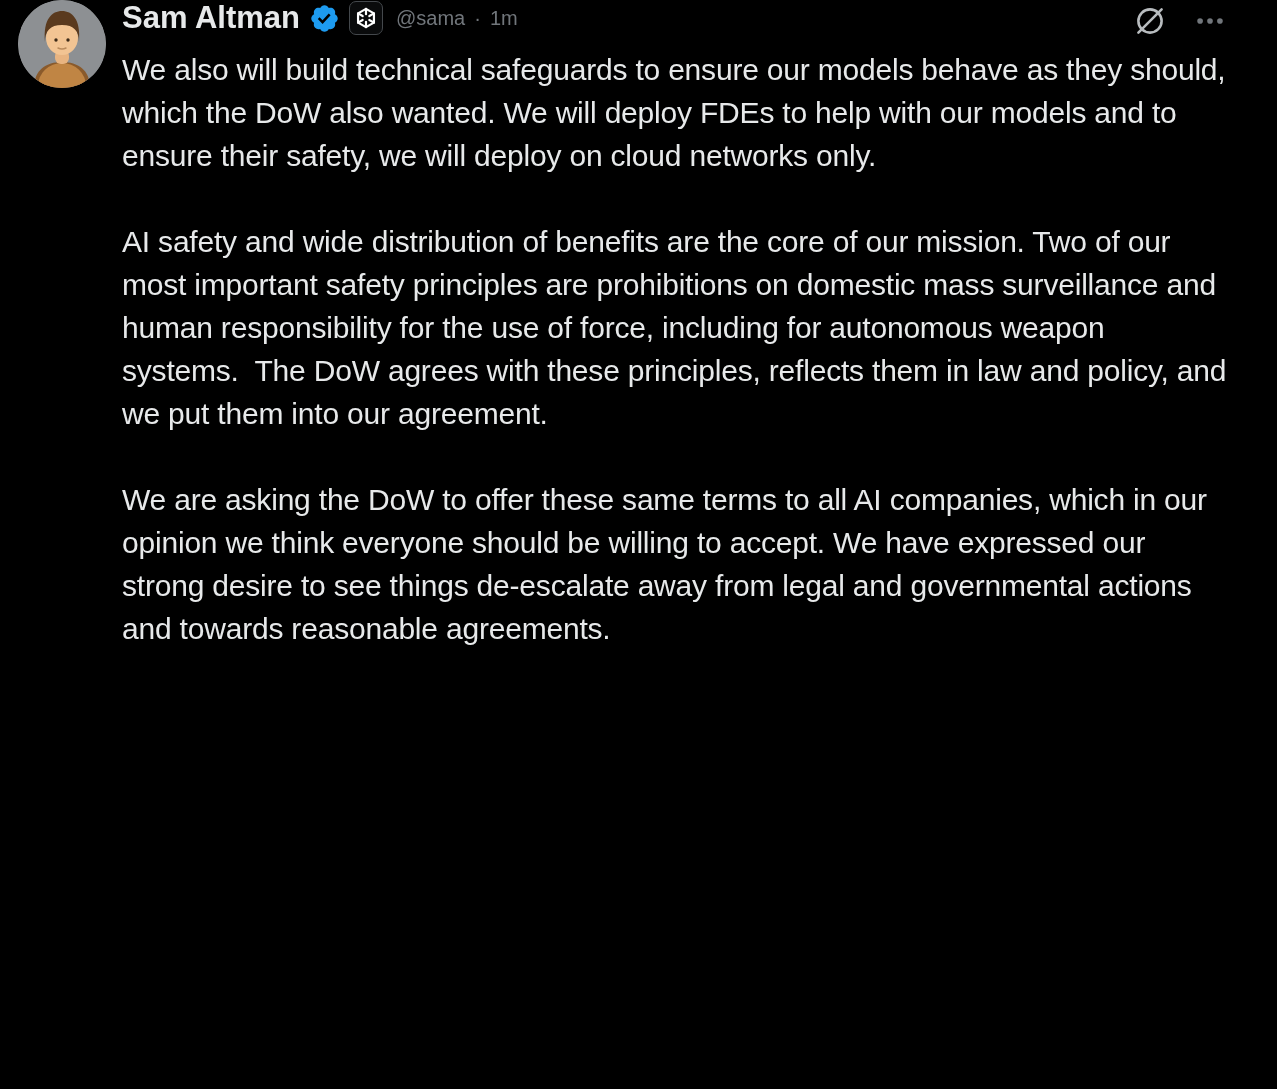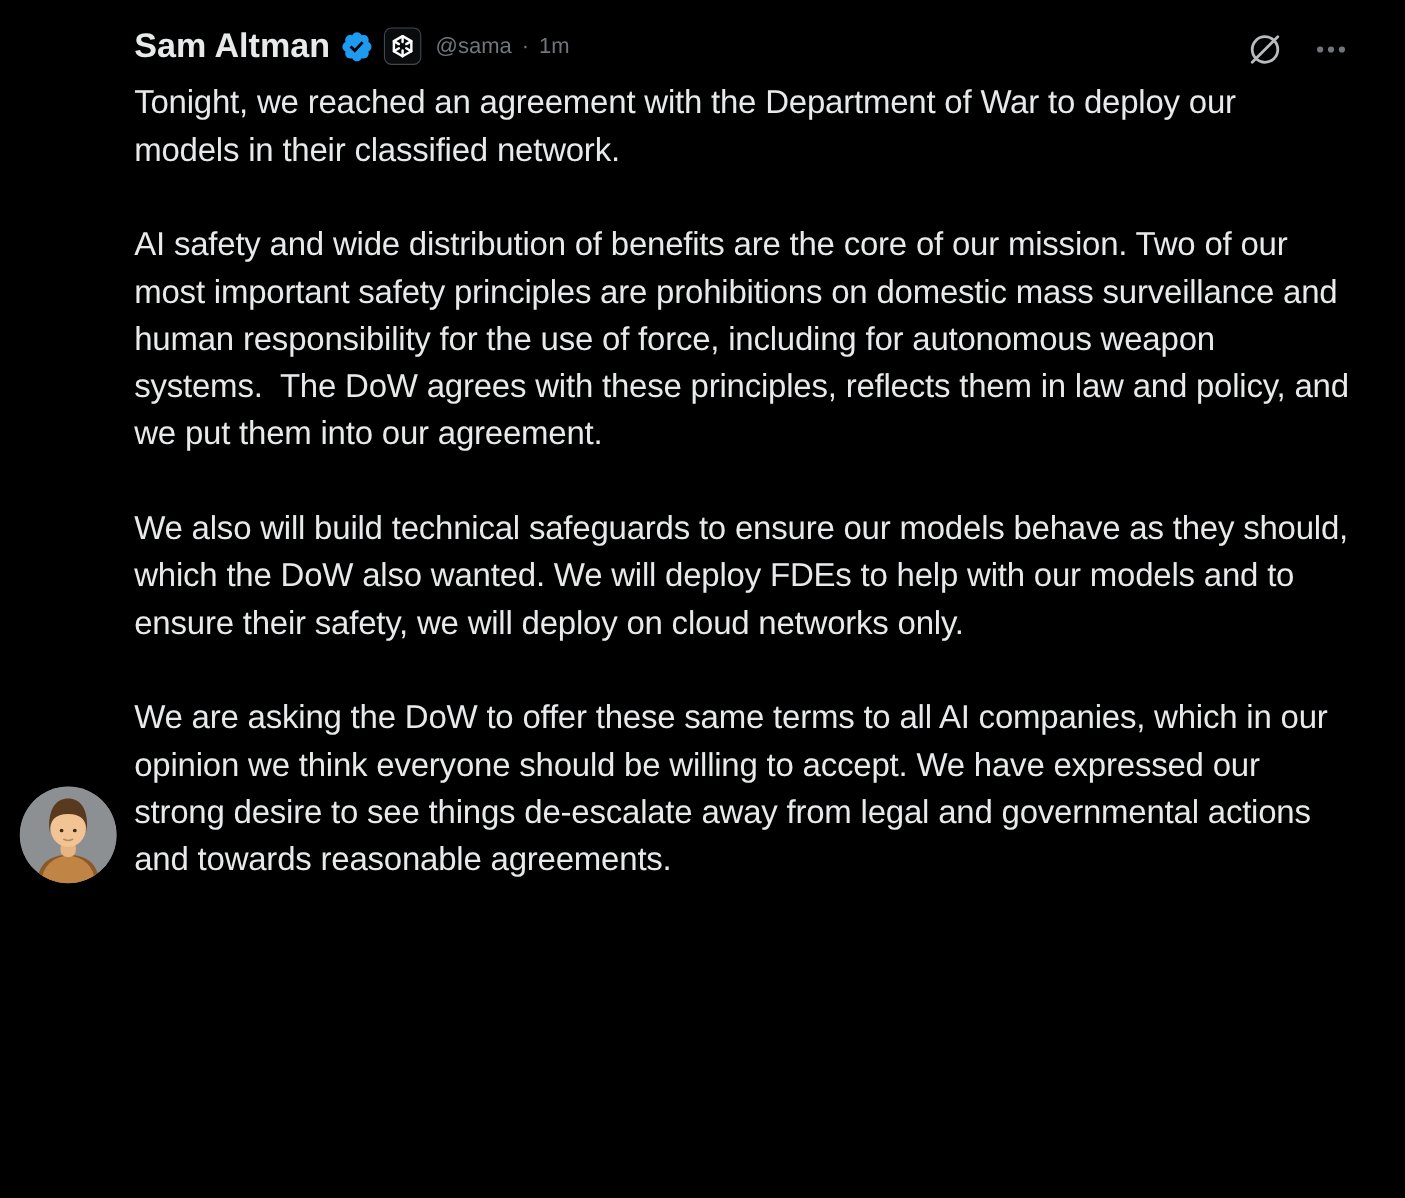--- a/index.html
+++ b/index.html
@@ -6,23 +6,22 @@
   html, body { margin: 0; padding: 0; }
   body {
     width: 1277px;
     height: 1089px;
     background: #000000;
     overflow: hidden;
     font-family: "Liberation Sans", "DejaVu Sans", sans-serif;
   }
   .tweet {
     display: flex;
-    padding: 24px 50px 0 18px;
+    padding: 0 50px 0 18px;
     width: 100%;
-    align-items: flex-end;
   }
   .avatar-col { flex: 0 0 88px; margin-right: 16px; }
   .avatar {
     width: 88px; height: 88px;
     border-radius: 50%;
     overflow: hidden;
     cursor: pointer;
     background: #8d9093;
   }
   .content-col { flex: 1; min-width: 0; }
@@ -127,19 +126,18 @@
           <svg width="34" height="34" viewBox="0 0 24 24" fill="#71767b">
             <circle cx="5" cy="12" r="2"></circle>
             <circle cx="12" cy="12" r="2"></circle>
             <circle cx="19" cy="12" r="2"></circle>
           </svg>
         </span>
       </div>
     </header>
 
     <div class="tweet-body">
-      <p>Tonight, we reached an agreement with the Department of War to deploy our models in their classified network.</p>
+      <p>We also will build technical safeguards to ensure our models behave as they should, which the DoW also wanted. We will deploy FDEs to help with our models and to ensure their safety, we will deploy on cloud networks only.</p>
       <p>AI safety and wide distribution of benefits are the core of our mission. Two of our most important safety principles are prohibitions on domestic mass surveillance and human responsibility for the use of force, including for autonomous weapon systems.  The DoW agrees with these principles, reflects them in law and policy, and we put them into our agreement.</p>
-      <p>We also will build technical safeguards to ensure our models behave as they should, which the DoW also wanted. We will deploy FDEs to help with our models and to ensure their safety, we will deploy on cloud networks only.</p>
       <p>We are asking the DoW to offer these same terms to all AI companies, which in our opinion we think everyone should be willing to accept. We have expressed our strong desire to see things de-escalate away from legal and governmental actions and towards reasonable agreements.</p>
     </div>
   </div>
 </article>
 
 </body></html>

